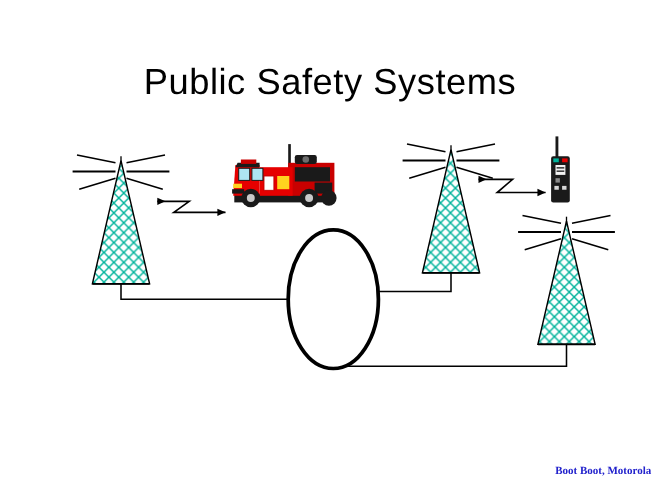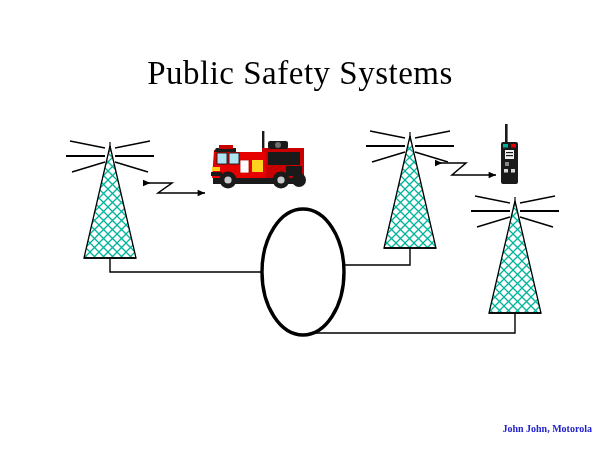--- a/index.html
+++ b/index.html
@@ -20,21 +20,21 @@
     width: 600px;
     height: 450px;
     background: #ffffff;
   }
   #slide-title {
     position: absolute;
     left: 0;
     top: 55px;
     width: 600px;
     text-align: center;
-    font-family: Liberation Serif, serif;
+    font-family: Liberation Sans, sans-serif;
     font-size: 33px;
     font-weight: 400;
     color: #000000;
     letter-spacing: 0.5px;
     white-space: nowrap;
   }
   #footer-credit {
     position: absolute;
     left: 0;
     top: 423px;
@@ -200,21 +200,21 @@
       <rect x="506" y="155" width="7" height="1.2" fill="#1a1a1a"></rect>
 
       <rect x="505" y="162" width="4" height="4" fill="#8a8a8a"></rect>
 
       <rect x="504" y="169" width="4" height="3.5" fill="#d8d8d8"></rect>
       <rect x="511" y="169" width="4" height="3.5" fill="#d8d8d8"></rect>
     </g>
 
   </svg>
 
-  <div id="footer-credit">John John, Motorola</div>
+  <div id="footer-credit">Boot Boot, Motorola</div>
 
   <span class="hidden-label">Radio tower (left)</span>
   <span class="hidden-label">Radio tower (middle)</span>
   <span class="hidden-label">Radio tower (right)</span>
   <span class="hidden-label">Fire truck mobile unit</span>
   <span class="hidden-label">Handheld portable radio</span>
   <span class="hidden-label">Network core</span>
 
 </div>
 

